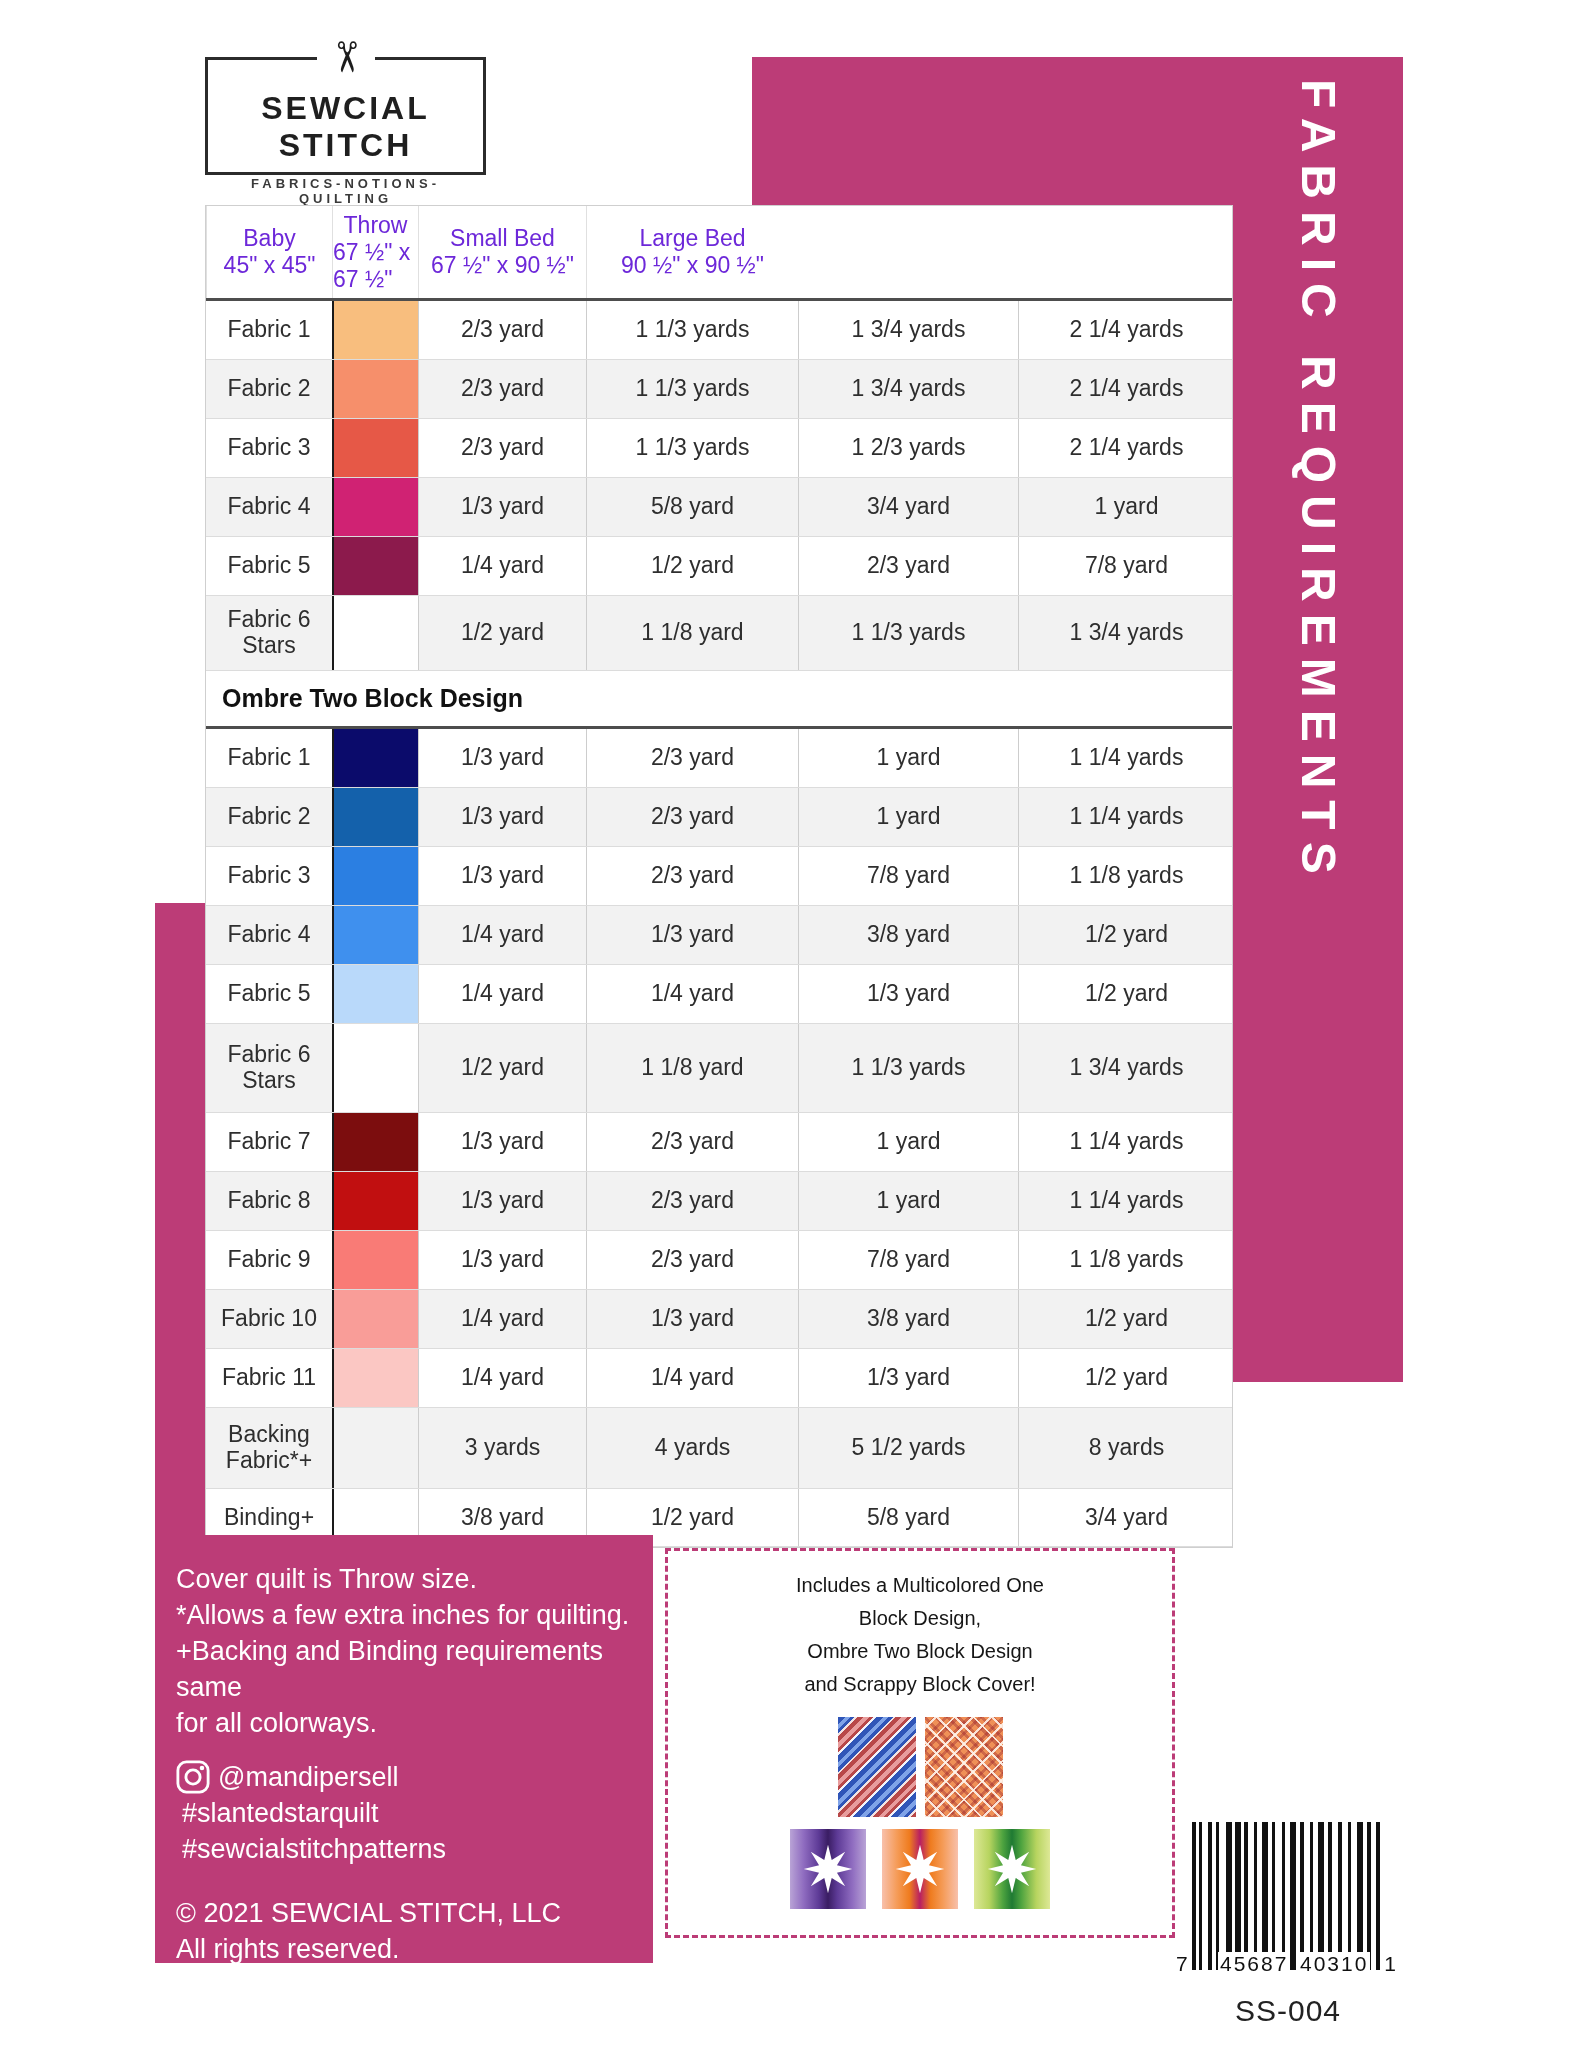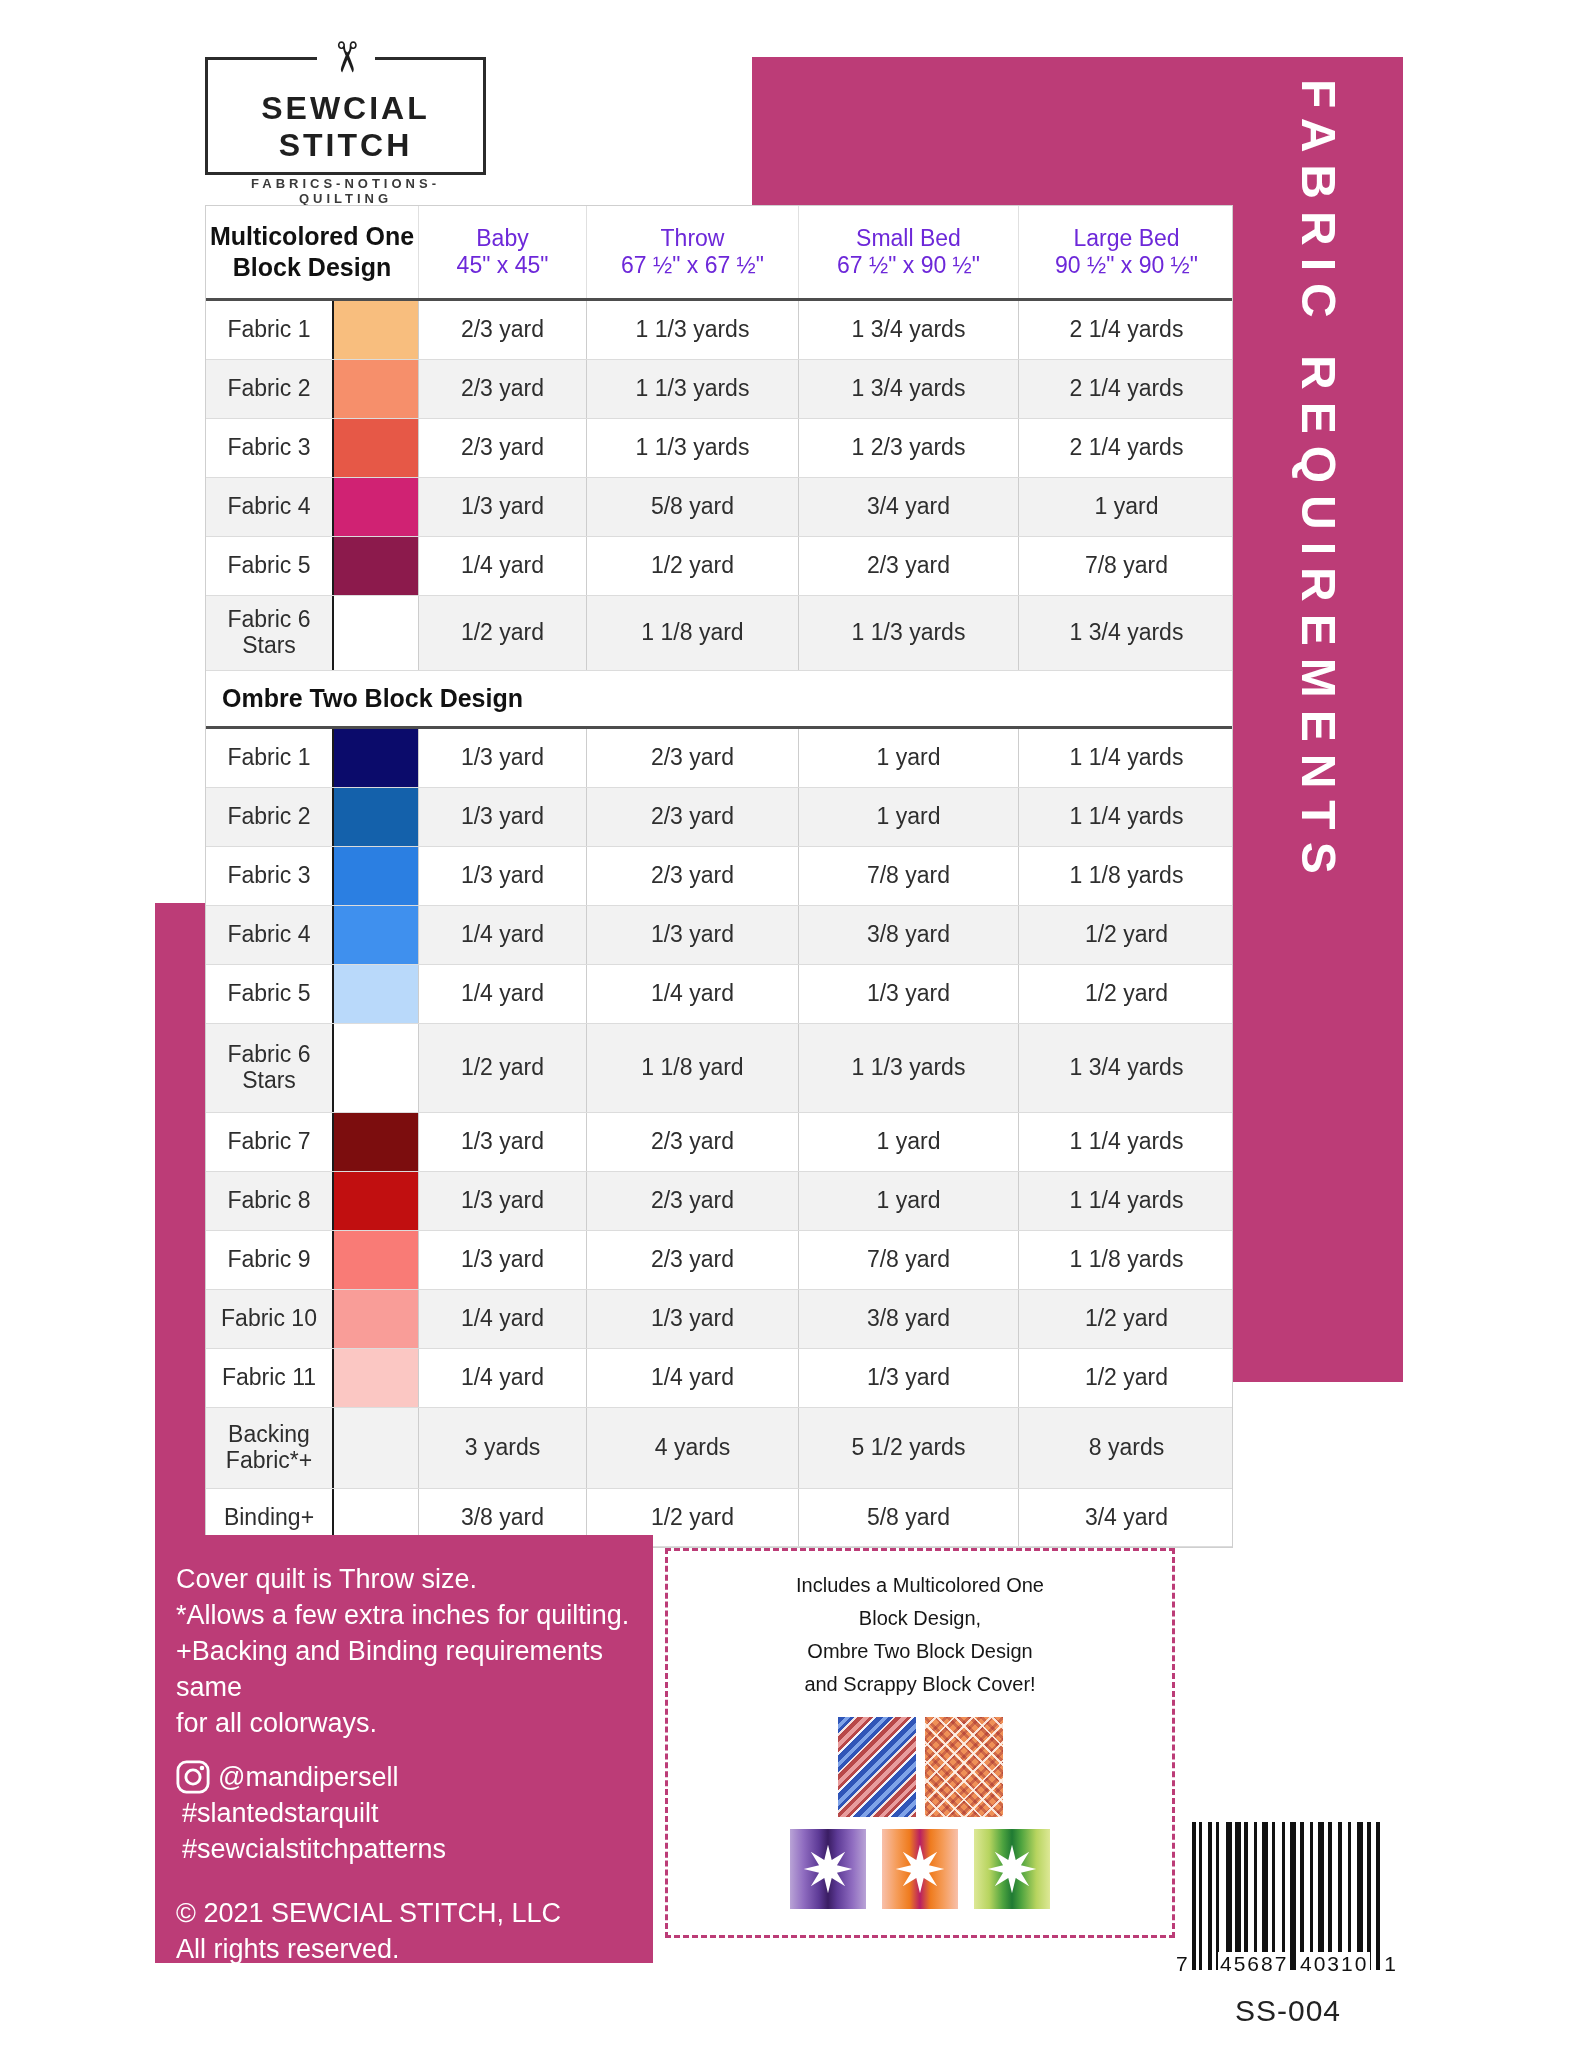--- a/index.html
+++ b/index.html
@@ -103,24 +103,20 @@
   <div class="logo">
     <span class="scissors-wrap">
       <span class="scissors-glyph">✂</span>
     </span>
     <div class="brand-name">SEWCIAL STITCH</div>
     <div class="brand-tagline">FABRICS-NOTIONS-QUILTING</div>
   </div>
 
   <div class="qtable">
     <div class="thead grid6">
-      <div class="title-cell">
-        <span>Multicolored One</span>
-        <span>Block Design</span>
-      </div>
       <div class="size-col">
         <span>Baby</span>
         <span>45" x 45"</span>
       </div>
       <div class="size-col">
         <span>Throw</span>
         <span>67 ½" x 67 ½"</span>
       </div>
       <div class="size-col">
         <span>Small Bed</span>

